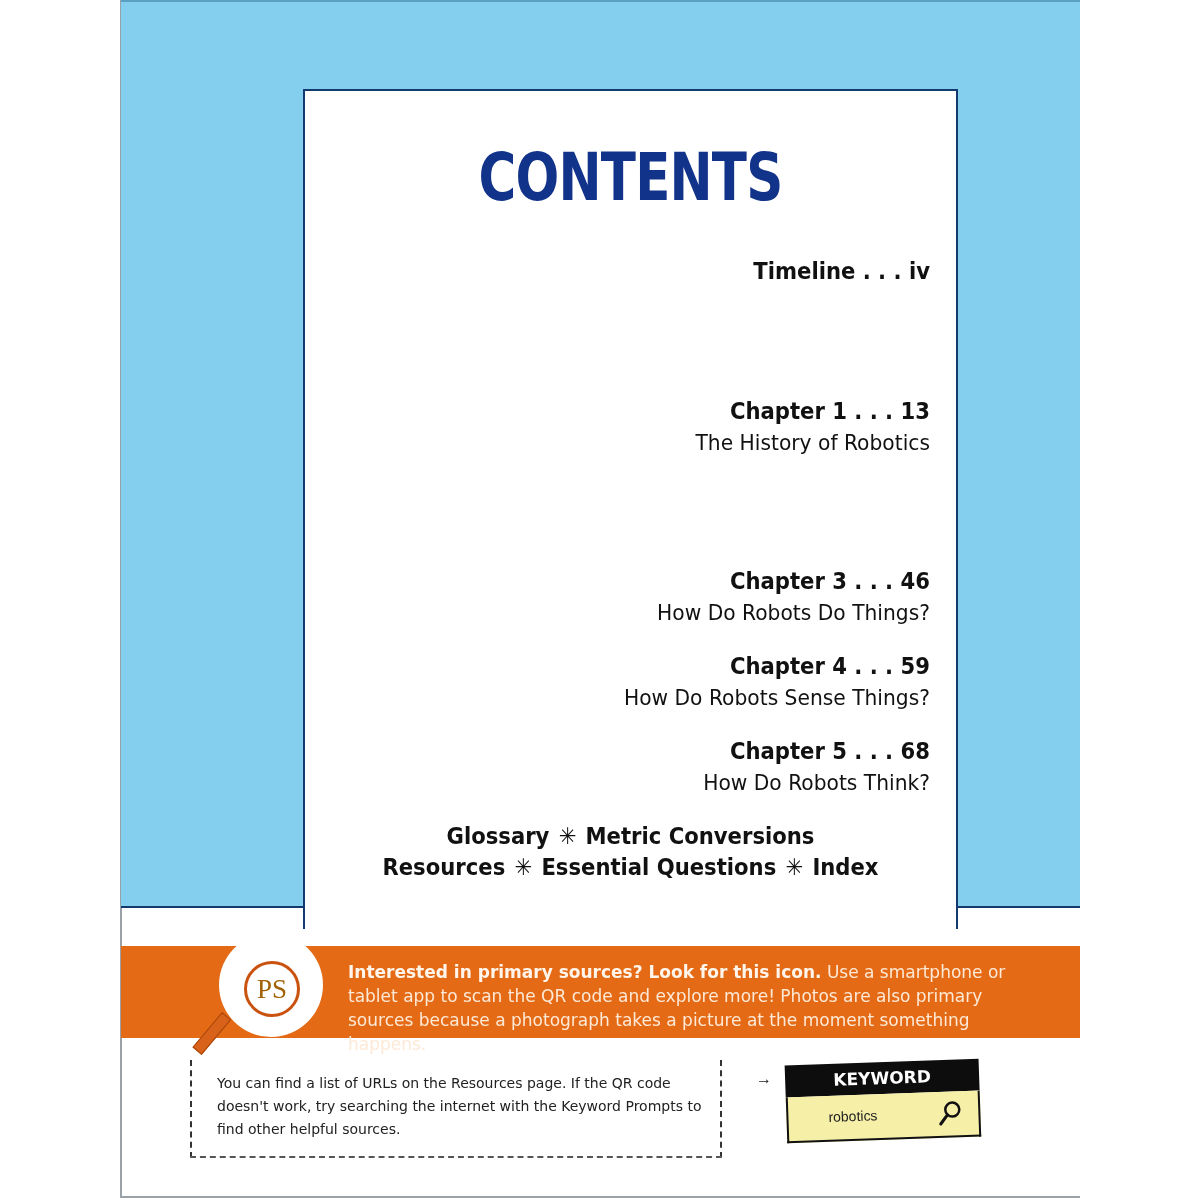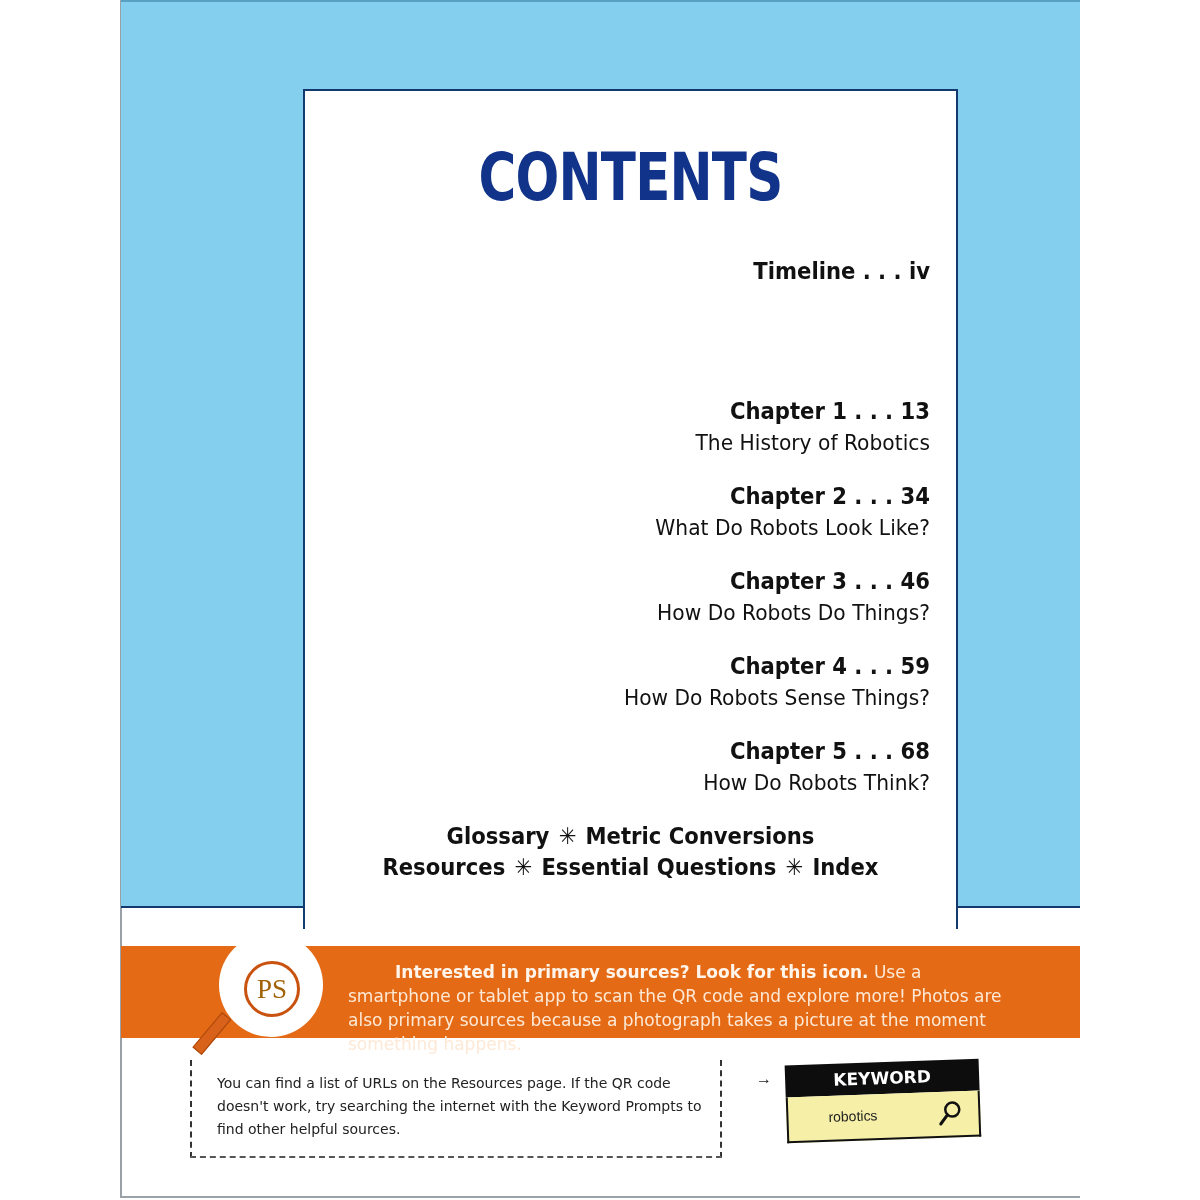--- a/index.html
+++ b/index.html
@@ -23,21 +23,21 @@
 
   .orange-band { position:absolute; left:121px; top:946px; width:959px; height:92px; background:#e56a15; }
   .ps-circle { position:absolute; left:219px; top:933px; width:104px; height:104px; border-radius:50%; background:#fff; }
   .ps-ring { position:absolute; left:244px; top:961px; width:56px; height:56px; border-radius:50%;
              border:3px solid #c9520f; box-sizing:border-box; text-align:center; color:#a16207;
              font-family:"Liberation Serif", serif; font-size:27px; line-height:50px; }
   .ps-handle { position:absolute; left:222px; top:1012px; width:10px; height:44px; background:#d9621a;
                transform:rotate(40deg); transform-origin:top left; border:1px solid #a8460a; }
   .orange-text { position:absolute; left:348px; top:960px; width:680px; color:#fde9d6; font-size:17px; line-height:24px;
                  font-family:"DejaVu Sans", sans-serif; }
-  .orange-text b { color:#fff5ea;margin-left:47px; }
+  .orange-text b { color:#fff5ea; }
 
   .dash-box { position:absolute; left:190px; top:1060px; width:532px; height:98px;
               border-left:2px dashed #333; border-bottom:2px dashed #555; border-right:2px dashed #333; box-sizing:border-box; }
   .dash-text { position:absolute; left:217px; top:1072px; width:490px; font-size:14px; line-height:23px; color:#222;
                font-family:"DejaVu Sans", sans-serif; }
   .arrow { position:absolute; left:756px; top:1070px; font-size:16px; color:#222; }
   .kw-box { position:absolute; left:786px; top:1062px; width:194px; height:82px; transform:rotate(-2deg); }
   .kw-head { background:#0d0d0d; color:#fff; font-weight:bold; font-size:17px; height:32px; line-height:32px;
              text-align:center; font-family:"DejaVu Sans", sans-serif; letter-spacing:0; transform-origin:center; }
   .kw-body { background:#f6efa8; border:2px solid #111; border-top:none; height:46px; position:relative; box-sizing:border-box; }
@@ -52,24 +52,20 @@
 
 <div class="toc-panel">
   <div class="toc-title">CONTENTS</div>
 
   <div class="entry" style="top:165px">
     <div class="head">Timeline . . . iv</div>
   </div>
   <div class="entry" style="top:305px">
     <div class="head">Chapter 1 . . . 13</div>
     <div class="sub">The History of Robotics</div>
-  </div>
-  <div class="entry" style="top:390px">
-    <div class="head">Chapter 2 . . . 34</div>
-    <div class="sub">What Do Robots Look Like?</div>
   </div>
   <div class="entry" style="top:475px">
     <div class="head">Chapter 3 . . . 46</div>
     <div class="sub">How Do Robots Do Things?</div>
   </div>
   <div class="entry" style="top:560px">
     <div class="head">Chapter 4 . . . 59</div>
     <div class="sub">How Do Robots Sense Things?</div>
   </div>
   <div class="entry" style="top:645px">

